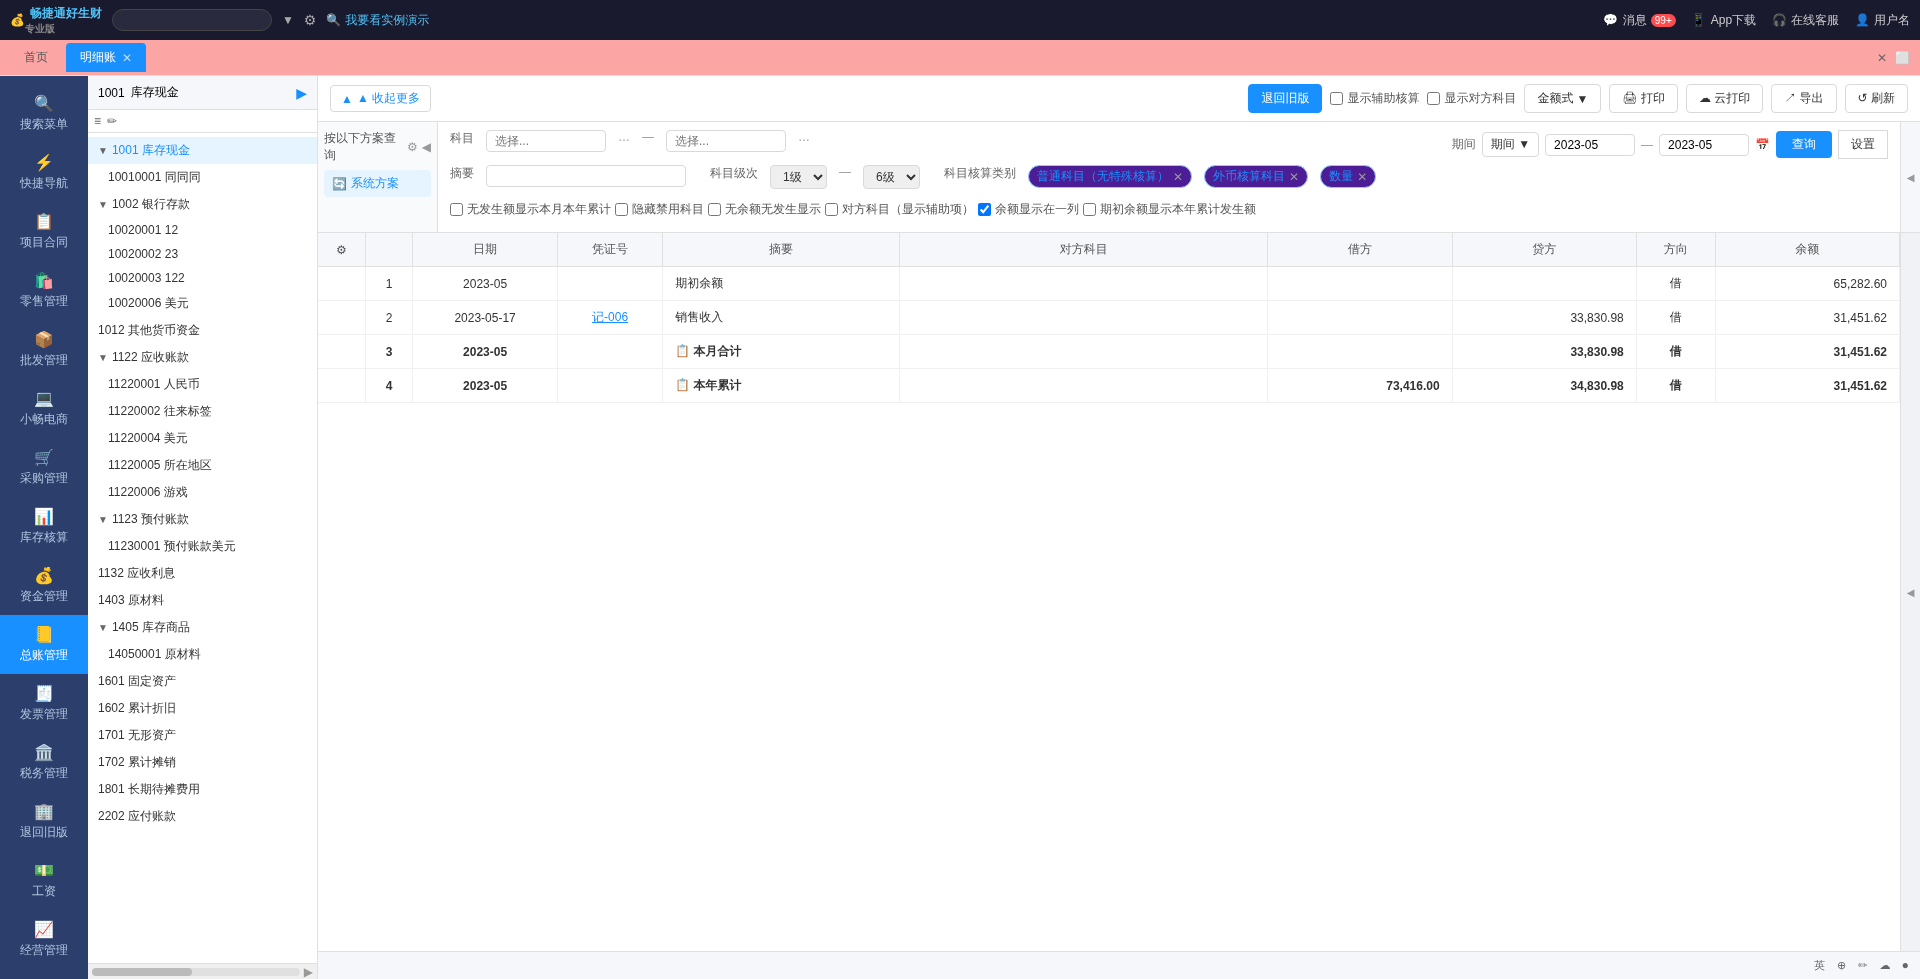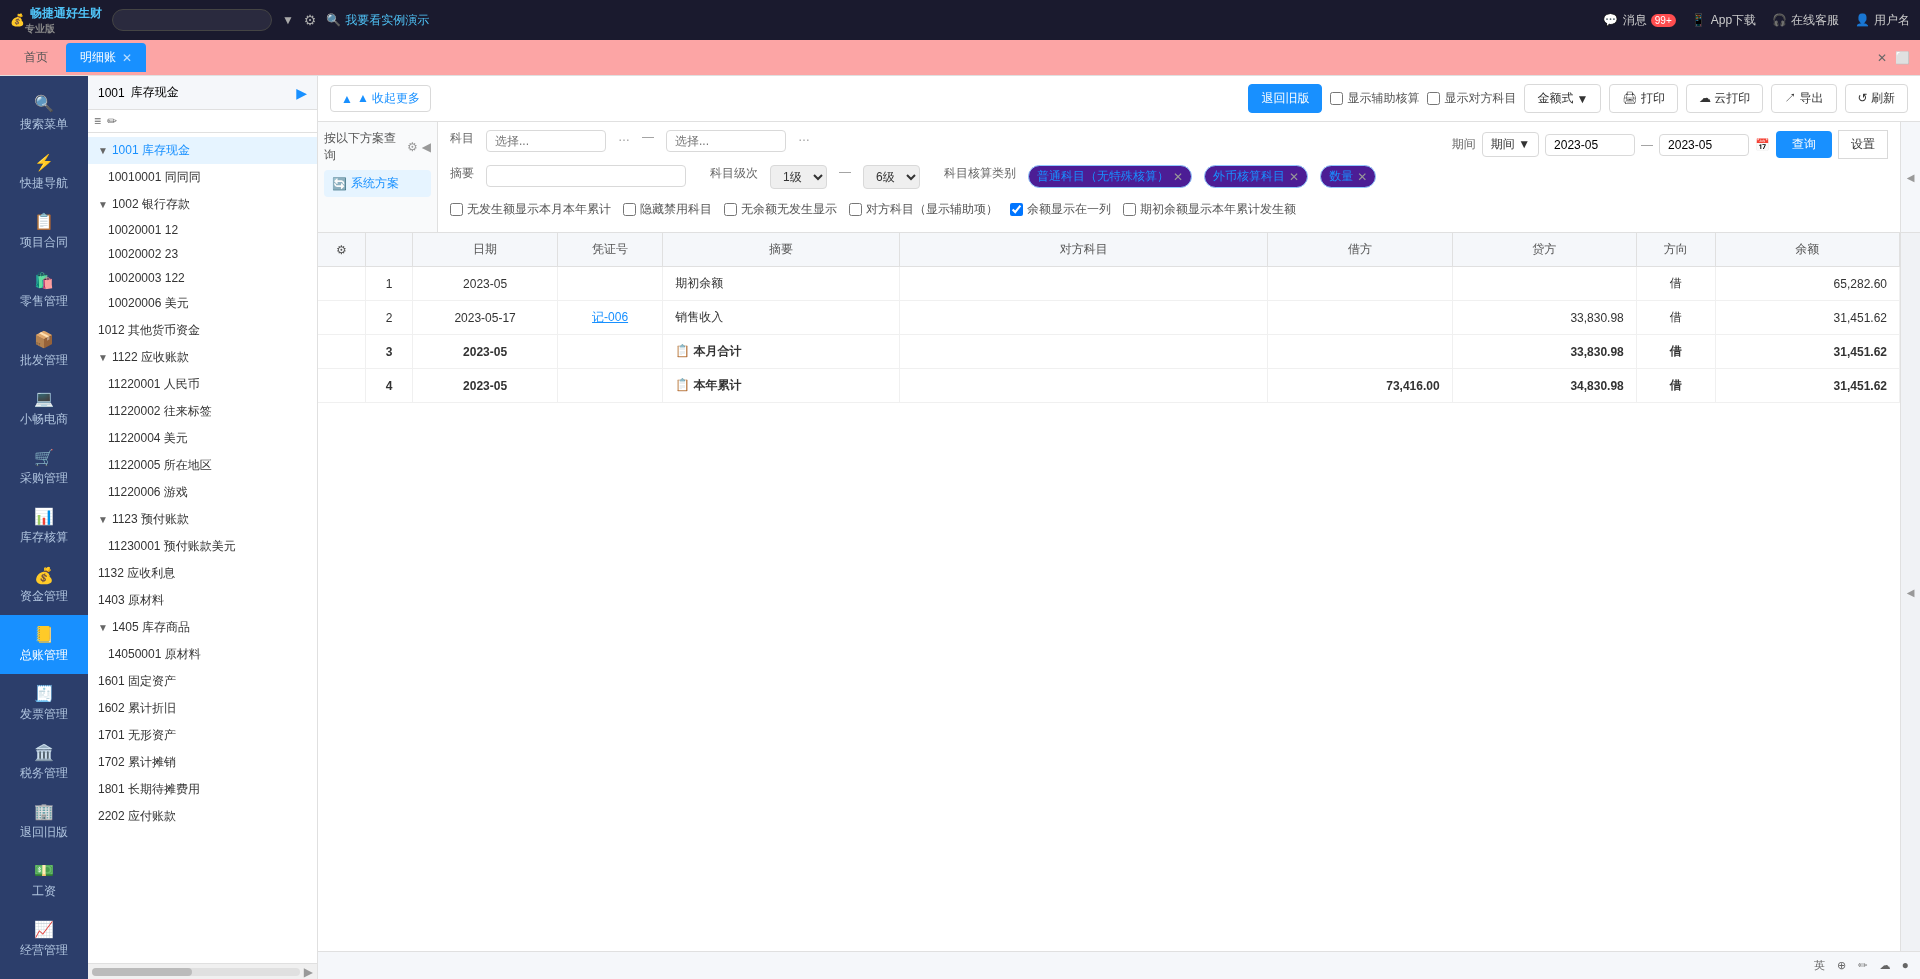--- a/index.html
+++ b/index.html
@@ -59,21 +59,21 @@
     .filter-input { border: 1px solid #d9d9d9; border-radius: 4px; padding: 3px 8px; color: #333; width: 200px; font-size: 12px; }
     .filter-select { border: 1px solid #d9d9d9; border-radius: 4px; padding: 3px 8px; color: #333; font-size: 12px; }
     .filter-tag { background: #4c1d95; border: 1px solid #91caff; border-radius: 12px; padding: 2px 8px; font-size: 11px; color: #1890ff; display: flex; align-items: center; gap: 4px; }
     .filter-tag-close { cursor: pointer; color: #999; }
     .period-section { display: flex; align-items: center; gap: 6px; margin-left: auto; }
     .period-input { border: 1px solid #d9d9d9; border-radius: 4px; padding: 3px 8px; font-size: 12px; width: 90px; }
     .query-btn { background: #1890ff; color: #fff; border: none; border-radius: 4px; padding: 5px 16px; cursor: pointer; font-size: 12px; }
     .setting-btn { border: 1px solid #d9d9d9; border-radius: 0; padding: 5px 12px; cursor: pointer; font-size: 12px; background: #fff; color: #333; }
 
     
-    .checkbox-row { display: flex; align-items: center; gap: 12px; padding: 6px 0; }
+    .checkbox-row { display: flex; align-items: center; gap: 4px; padding: 6px 0; }
     .checkbox-item { display: flex; align-items: center; gap: 4px; cursor: pointer; color: #555; font-size: 12px; }
     .checkbox-item input { cursor: pointer; }
     .scheme-item { padding: 5px 8px; border-radius: 4px; cursor: pointer; color: #333; display: flex; align-items: center; gap: 4px; }
     .scheme-item.active { background: #e6f4ff; color: #1890ff; }
 
     
     .table-container { flex: 1; overflow: auto; }
     table { width: 100%; border-collapse: collapse; }
     thead th { background: #f5f7fa; padding: 8px 12px; text-align: center; border-bottom: 1px solid #e0e0e0; border-right: 1px solid #e0e0e0; color: #555; font-weight: 500; font-size: 12px; position: sticky; top: 0; }
     tbody td { padding: 8px 12px; border-bottom: 1px solid #f0f0f0; border-right: 1px solid #f0f0f0; color: #333; font-size: 12px; }

